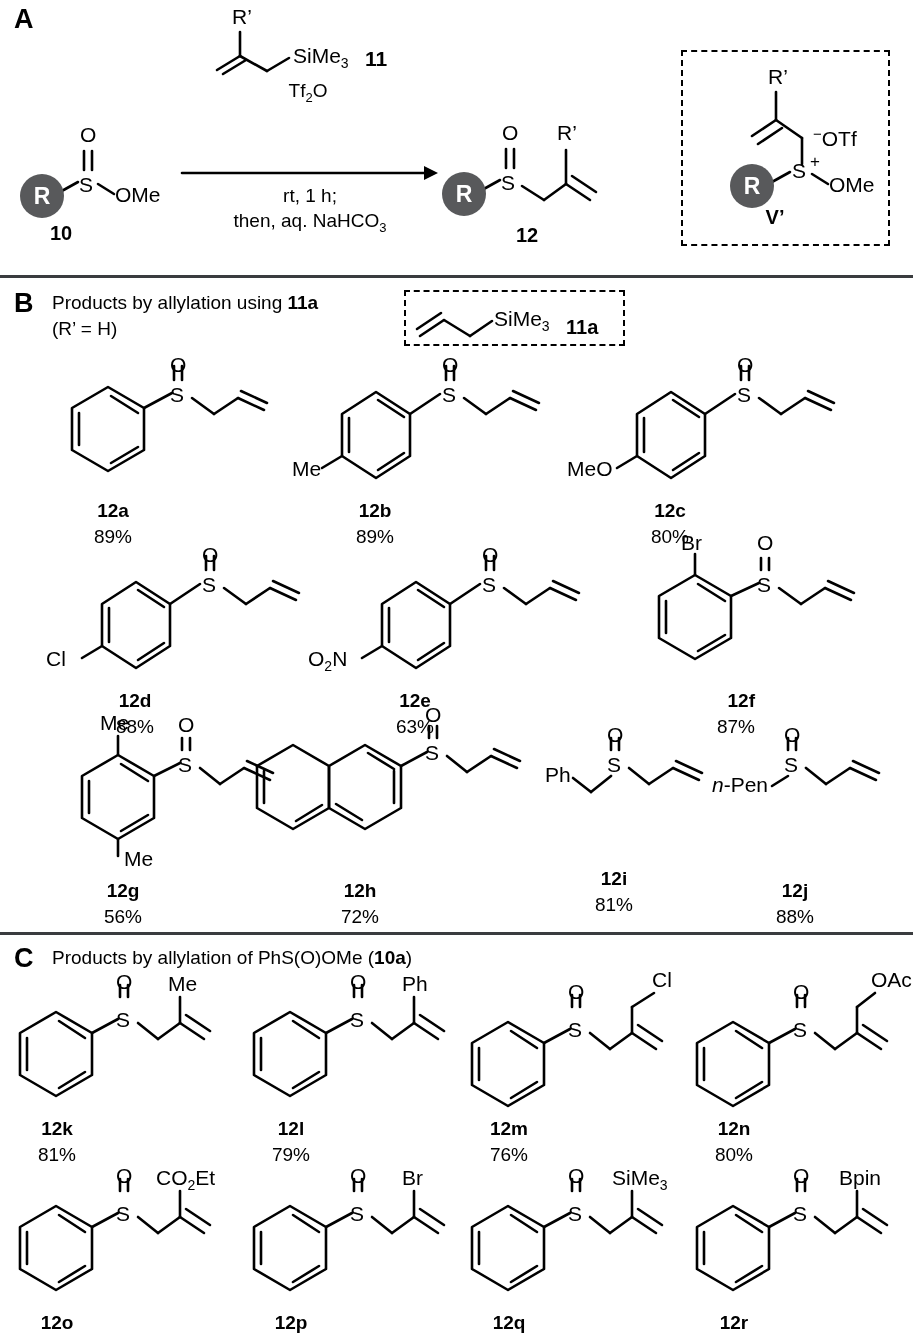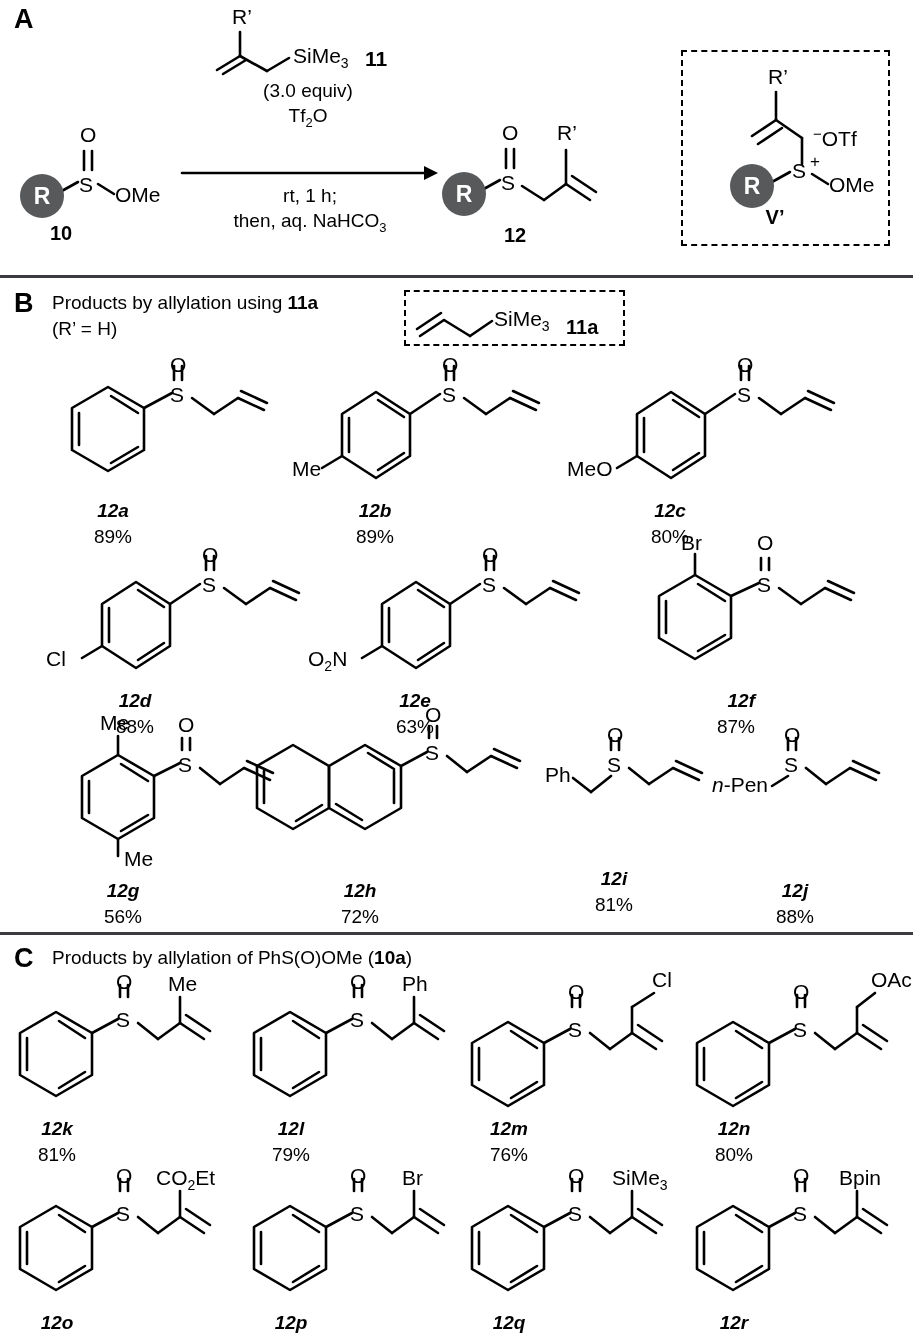--- a/index.html
+++ b/index.html
@@ -22,21 +22,21 @@
     height: 3px;
     background: #3a3c3f;
     width: 100%;
   }
   .cell { position: relative; }
   .cap {
     text-align: center;
     font-size: 19px;
     line-height: 1.35;
   }
-  .cap .id { font-weight: bold; display:block;font-style:italic; }
+  .cap .id { font-weight: bold; display:block; }
   .cap .yield { display:block; }
   svg { display:block; overflow: visible; }
   .bx { fill: none; stroke: #000; stroke-width: 2.6; stroke-linecap: round; stroke-linejoin: round;}
   text { font-family: "Liberation Sans", sans-serif; fill:#000; }
   .atom { font-size: 21px; }
   .atom-sm { font-size: 14px; }
   .rcirc { fill: #58595b; }
   .rlabel { fill:#fff; font-weight:bold; font-size:23px; }
   .dashbox {
     border: 2.6px dashed #000;
@@ -59,21 +59,20 @@
     <line class="bx" x1="35" y1="28" x2="35" y2="52"></line>
     <line class="bx" x1="35" y1="52" x2="12" y2="66"></line>
     <line class="bx" x1="41" y1="56" x2="18" y2="70"></line>
     <line class="bx" x1="35" y1="52" x2="62" y2="67"></line>
     <line class="bx" x1="62" y1="67" x2="84" y2="54"></line>
     <text class="atom" x="88" y="59">SiMe<tspan class="atom-sm" dy="5">3</tspan></text>
     <text class="atom" x="160" y="62" style="font-weight:bold">11</text>
   </svg>
 
   <div style="position:absolute;left:193px;top:79px;width:230px;text-align:center;font-size:19px;line-height:1.3;">
-    <div>(3.0 equiv)</div>
     <div>Tf<sub style="font-size:13px">2</sub>O</div>
   </div>
 
   <svg style="position:absolute;left:180px;top:165px;" width="260" height="16">
     <line class="bx" x1="2" y1="8" x2="244" y2="8" stroke-width="3"></line>
     <polygon points="244,1 258,8 244,15" fill="#000"></polygon>
   </svg>
 
   <div style="position:absolute;left:175px;top:184px;width:270px;text-align:center;font-size:19px;line-height:1.3;">
     <div>rt, 1 h;</div>
@@ -101,21 +100,21 @@
     <line class="bx" x1="42" y1="72" x2="60" y2="62"></line>
     <line class="bx" x1="82" y1="68" x2="104" y2="82"></line>
     <line class="bx" x1="104" y1="82" x2="126" y2="66"></line>
     <text class="atom" x="117" y="22">R’</text>
     <line class="bx" x1="126" y1="66" x2="126" y2="32"></line>
     <line class="bx" x1="126" y1="66" x2="150" y2="82"></line>
     <line class="bx" x1="132" y1="58" x2="156" y2="74"></line>
     <ellipse class="rcirc" cx="24" cy="76" rx="22" ry="22"></ellipse>
     <text class="rlabel" x="24" y="84" text-anchor="middle">R</text>
   </svg>
-  <div style="position:absolute;left:504px;top:224px;width:70px;text-align:left;font-size:20px;font-weight:bold;">12</div>
+  <div style="position:absolute;left:492px;top:224px;width:70px;text-align:center;font-size:20px;font-weight:bold;">12</div>
 
   <div class="dashbox" style="left:681px;top:50px;width:209px;height:196px;"></div>
   <svg style="position:absolute;left:700px;top:62px;" width="190" height="160">
     <text class="atom" x="68" y="22">R’</text>
     <line class="bx" x1="76" y1="30" x2="76" y2="58"></line>
     <line class="bx" x1="76" y1="58" x2="52" y2="74"></line>
     <line class="bx" x1="82" y1="66" x2="58" y2="82"></line>
     <line class="bx" x1="76" y1="58" x2="102" y2="76"></line>
     <line class="bx" x1="102" y1="76" x2="102" y2="102"></line>
     <text class="atom" x="113" y="84"><tspan style="font-size:15px" dy="-7">−</tspan><tspan dy="7">OTf</tspan></text>

